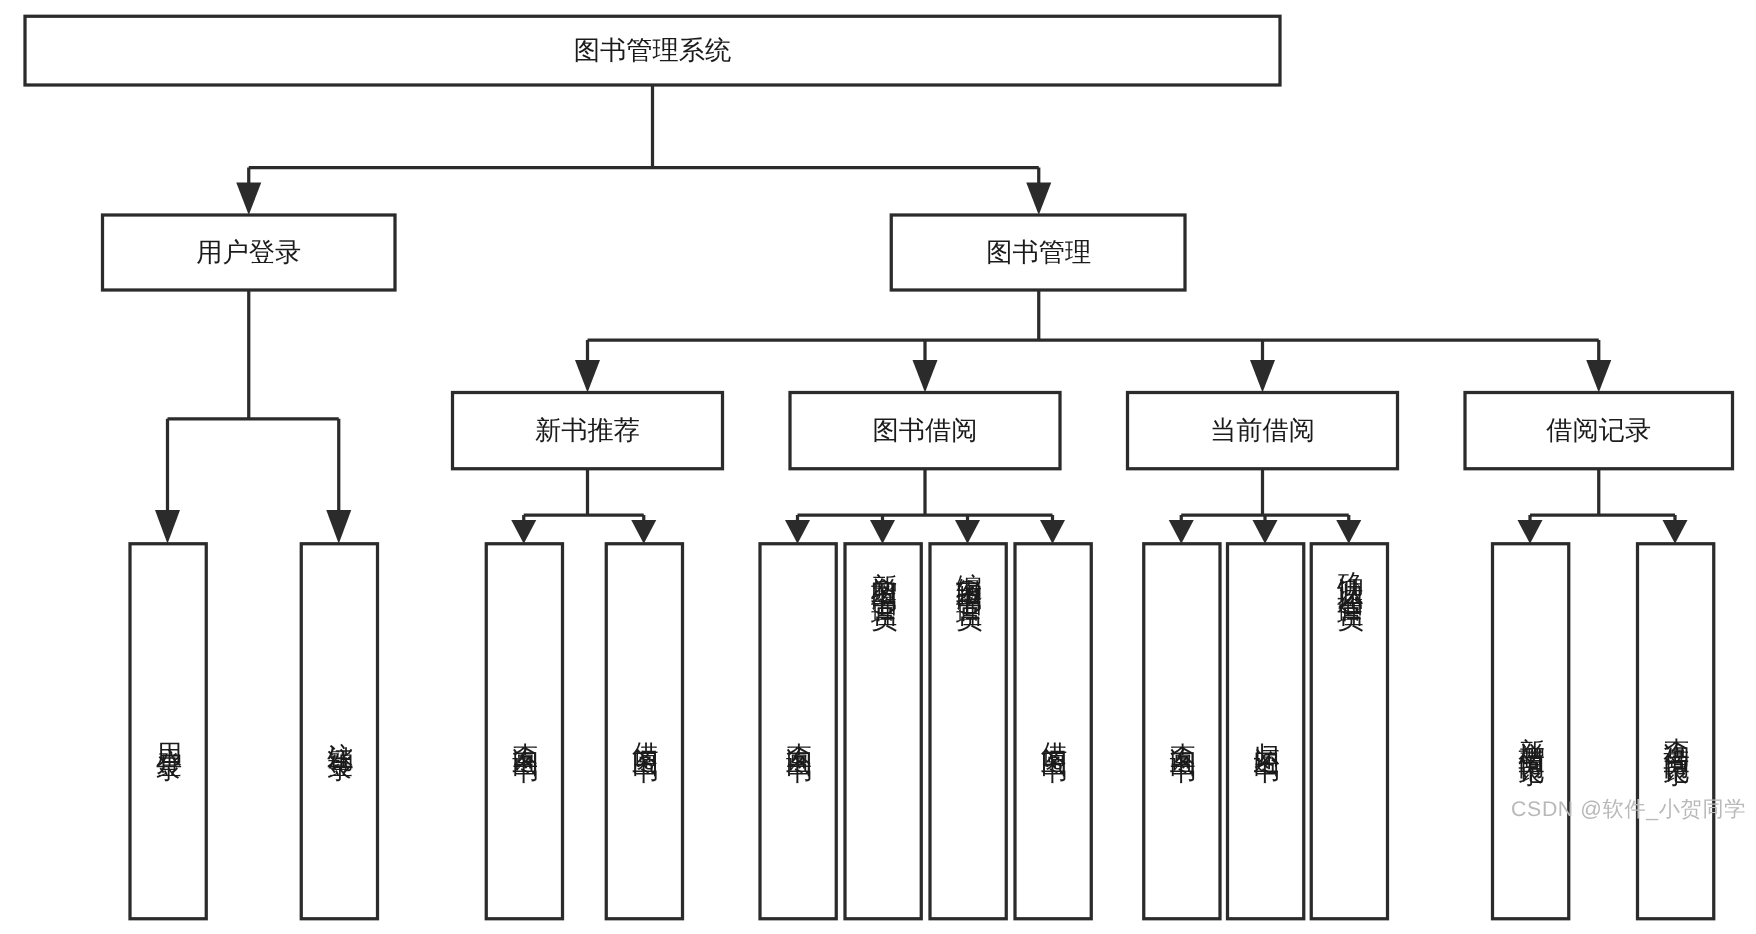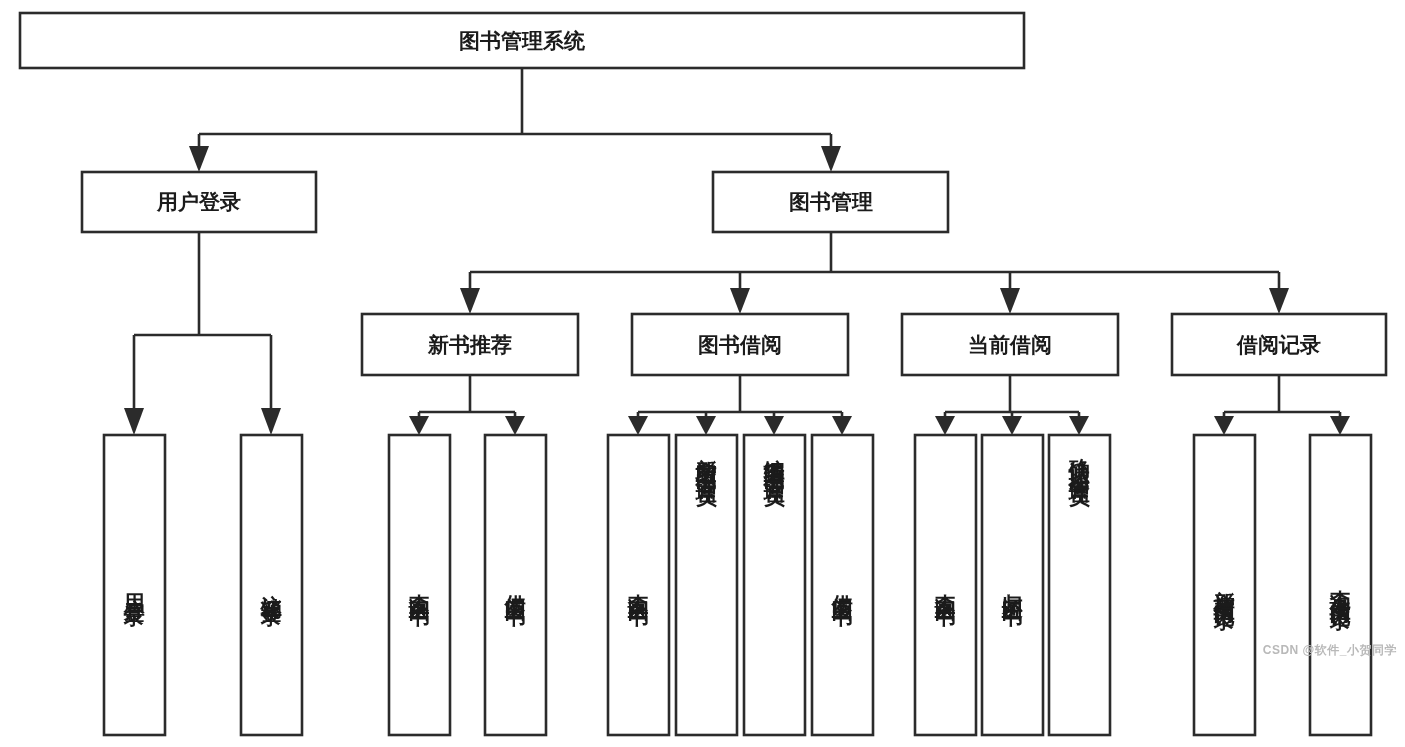--- a/index.html
+++ b/index.html
@@ -11,21 +11,20 @@
     width: 1405px;
     height: 747px;
     font-family: "Liberation Sans", "DejaVu Sans", sans-serif;
     overflow: hidden;
   }
   #diagram-root {
     position: relative;
     width: 1405px;
     height: 665px;
     background: #ffffff;
-    font-weight: bold;
   }
   svg.diagram-canvas {
     position: absolute;
     left: 0;
     top: 0;
     width: 1405px;
     height: 747px;
     display: block;
   }
   .node-box {
@@ -64,21 +63,21 @@
     color: #1b1b1b;
     white-space: nowrap;
     pointer-events: none;
     user-select: none;
   }
   .watermark {
     position: absolute;
     right: 8px;
     bottom: 6px;
     font-family: "Liberation Sans", "DejaVu Sans", sans-serif;
-    font-size: 12px;
+    font-size: 17px;
     color: #b9b9b9;
     letter-spacing: 0.5px;
     white-space: nowrap;
     margin-top: 32px;
   }
 </style>
 </head>
 <body>
 
 <div id="diagram-root">

